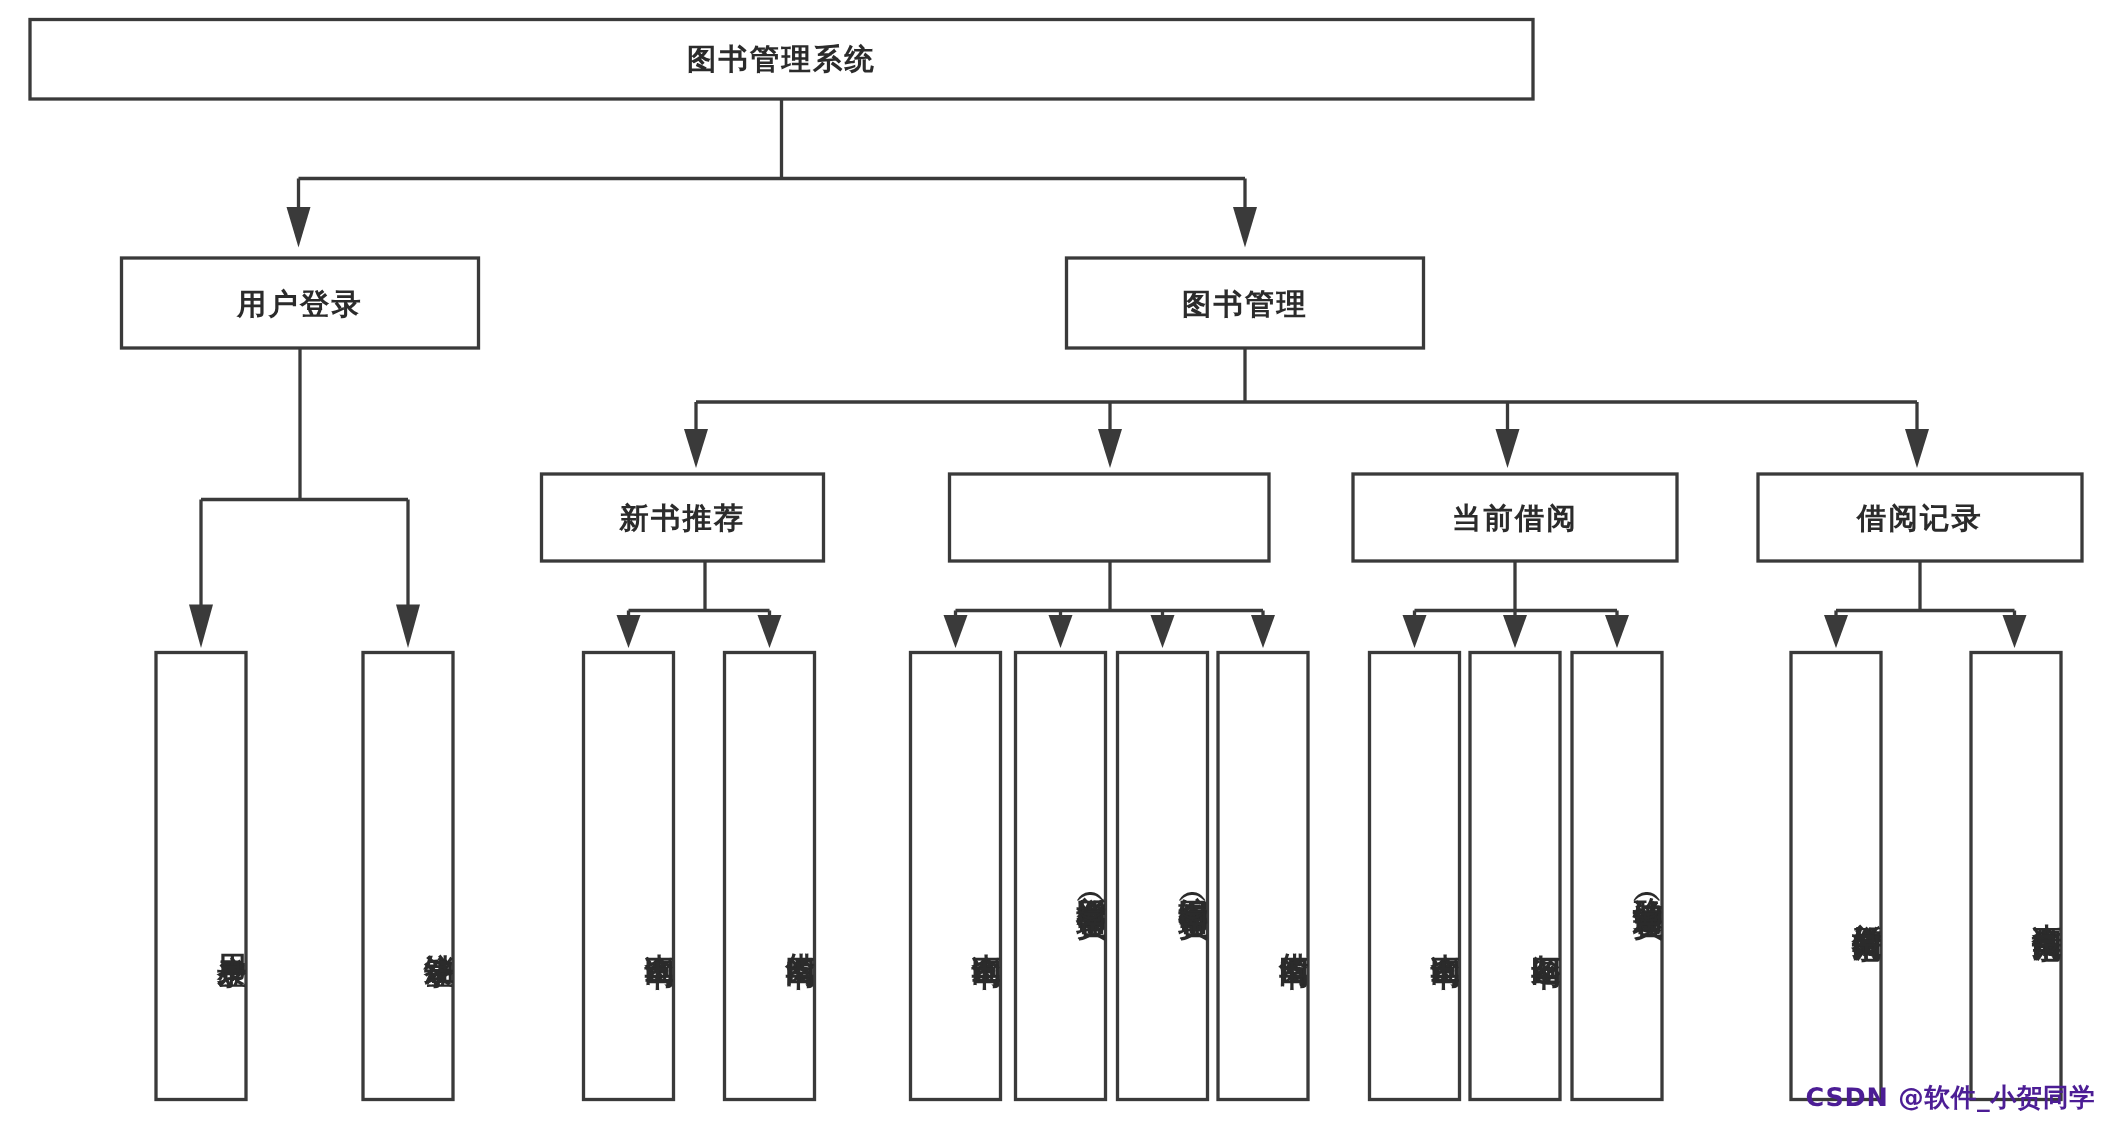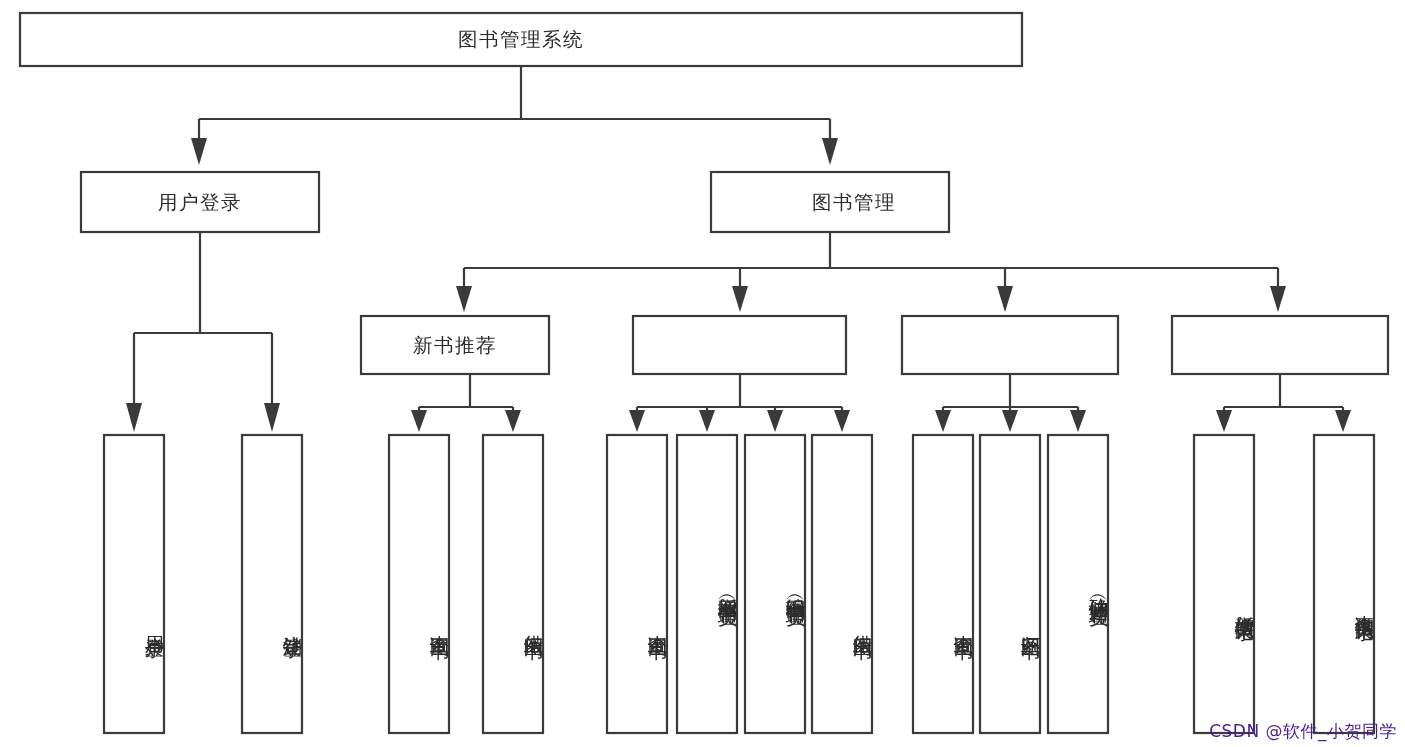--- a/index.html
+++ b/index.html
@@ -10,20 +10,21 @@
   }
   body {
     font-family: "DejaVu Sans", "Liberation Sans", sans-serif;
   }
   #diagram-root {
     position: relative;
     width: 1405px;
     height: 747px;
     background: #ffffff;
     overflow: hidden;
+    font-weight: bold;
   }
   #flow-svg {
     position: absolute;
     left: 0;
     top: 0;
     width: 1405px;
     height: 747px;
     display: block;
   }
   .node-box {
@@ -171,23 +172,25 @@
     <rect class="node-box" x="1048" y="435" width="60" height="298"></rect>
 
     <rect class="node-box" x="1194" y="435" width="60" height="298"></rect>
     <rect class="node-box" x="1314" y="435" width="60" height="298"></rect>
 
   </svg>
 
   <div class="horiz-text-wrap" style="left:20px; top:13px; width:1002px; height:53px;">图书管理系统</div>
 
   <div class="horiz-text-wrap" style="left:81px; top:172px; width:238px; height:60px;">用户登录</div>
-  <div class="horiz-text-wrap" style="left:711px; top:172px; width:238px; height:60px;margin-left:24px;">图书管理</div>
+  <div class="horiz-text-wrap" style="left:711px; top:172px; width:238px; height:60px;">图书管理</div>
 
   <div class="horiz-text-wrap" style="left:361px; top:316px; width:188px; height:58px;text-align:right;">新书推荐</div>
+  <div class="horiz-text-wrap" style="left:902px; top:316px; width:216px; height:58px;">当前借阅</div>
+  <div class="horiz-text-wrap" style="left:1172px; top:316px; width:216px; height:58px;">借阅记录</div>
 
   <div class="vert-text-wrap" style="left:104px; top:513px; width:60px; height:220px;">用户登录</div>
   <div class="vert-text-wrap" style="left:242px; top:513px; width:60px; height:220px;">注销登录</div>
 
   <div class="vert-text-wrap" style="left:389px; top:513px; width:60px; height:220px;">查询图书</div>
   <div class="vert-text-wrap" style="left:483px; top:513px; width:60px; height:220px;">借阅图书</div>
 
   <div class="vert-text-wrap" style="left:607px; top:513px; width:60px; height:220px;">查询图书</div>
   <div class="vert-text-wrap" style="left:677px; top:445px; width:60px; height:288px;">新增图书（管理员）</div>
   <div class="vert-text-wrap" style="left:745px; top:445px; width:60px; height:288px;">编辑图书（管理员）</div>

